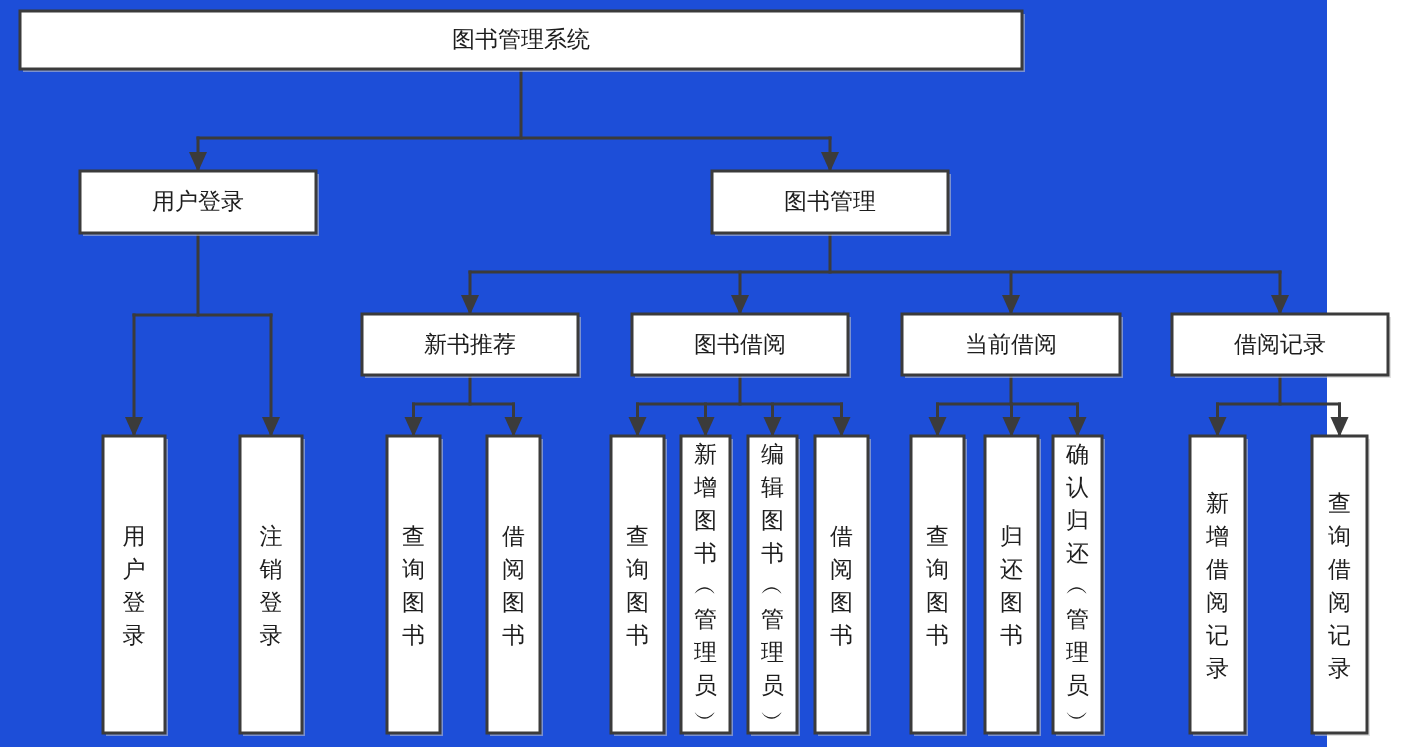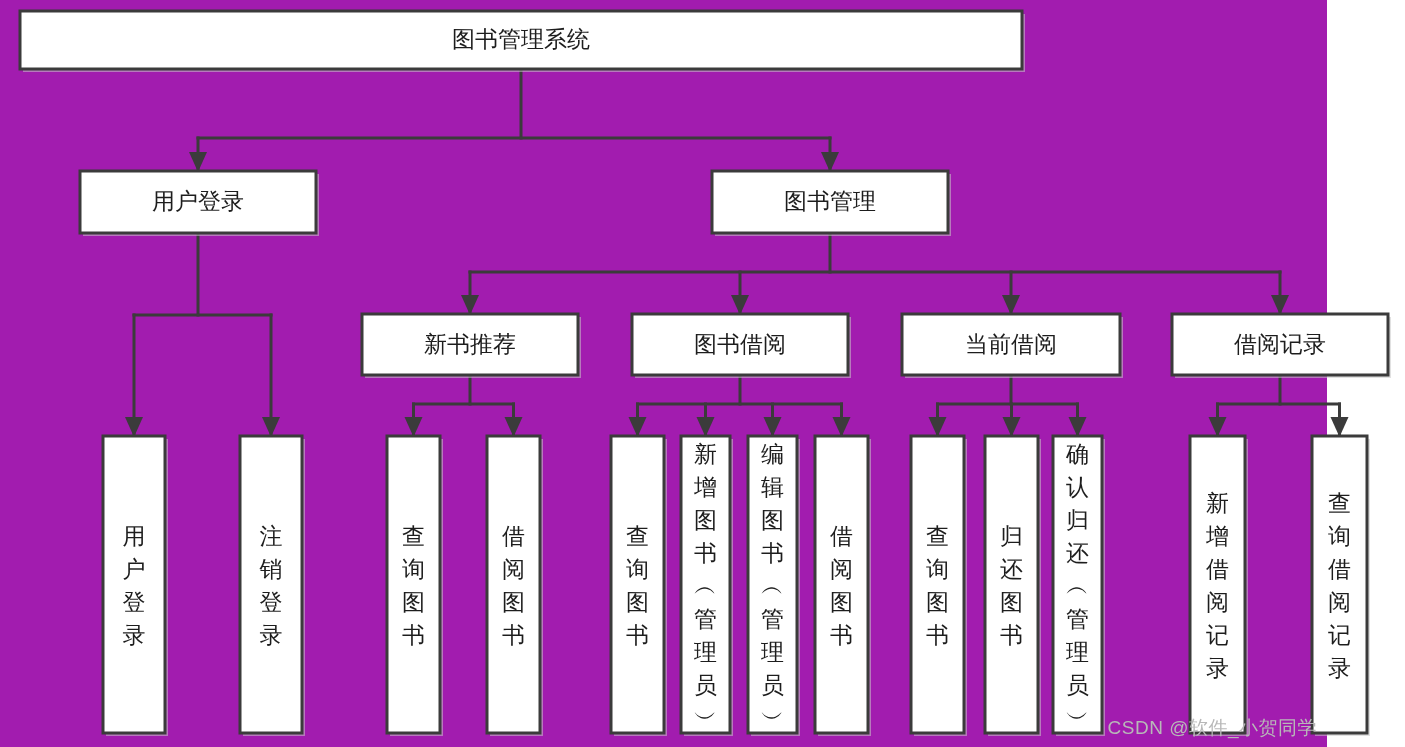--- a/index.html
+++ b/index.html
@@ -11,21 +11,21 @@
     width: 1405px;
     height: 747px;
     font-family: "Liberation Sans", "DejaVu Sans", sans-serif;
     overflow: hidden;
     position: relative;
   }
   #diagram-root {
     position: relative;
     width: 1327px;
     height: 747px;
-    background: #a21caf;
+    background: #1d4ed8;
   }
   svg#flow {
     position: absolute;
     left: 0;
     top: 0;
     width: 1405px;
     height: 747px;
     display: block;
   }
   .node-rect {
@@ -226,14 +226,13 @@
           <text x="1217.5" class="node-label-v" y="511.24"><tspan x="1217.5" dy="0">新</tspan><tspan x="1217.5" dy="33">增</tspan><tspan x="1217.5" dy="33">借</tspan><tspan x="1217.5" dy="33">阅</tspan><tspan x="1217.5" dy="33">记</tspan><tspan x="1217.5" dy="33">录</tspan></text>
         </g>
         <g>
           <rect x="1315" y="439" width="55" height="297" class="node-shadow" opacity="0.55"></rect>
           <rect x="1312" y="436" width="55" height="297" class="node-rect"></rect>
           <text x="1339.5" class="node-label-v" y="511.24"><tspan x="1339.5" dy="0">查</tspan><tspan x="1339.5" dy="33">询</tspan><tspan x="1339.5" dy="33">借</tspan><tspan x="1339.5" dy="33">阅</tspan><tspan x="1339.5" dy="33">记</tspan><tspan x="1339.5" dy="33">录</tspan></text>
         </g>
       </g>
   </svg>
 
-  <div class="watermark">CSDN @软件_小贺同学</div>
 </div>
 
 </body></html>

